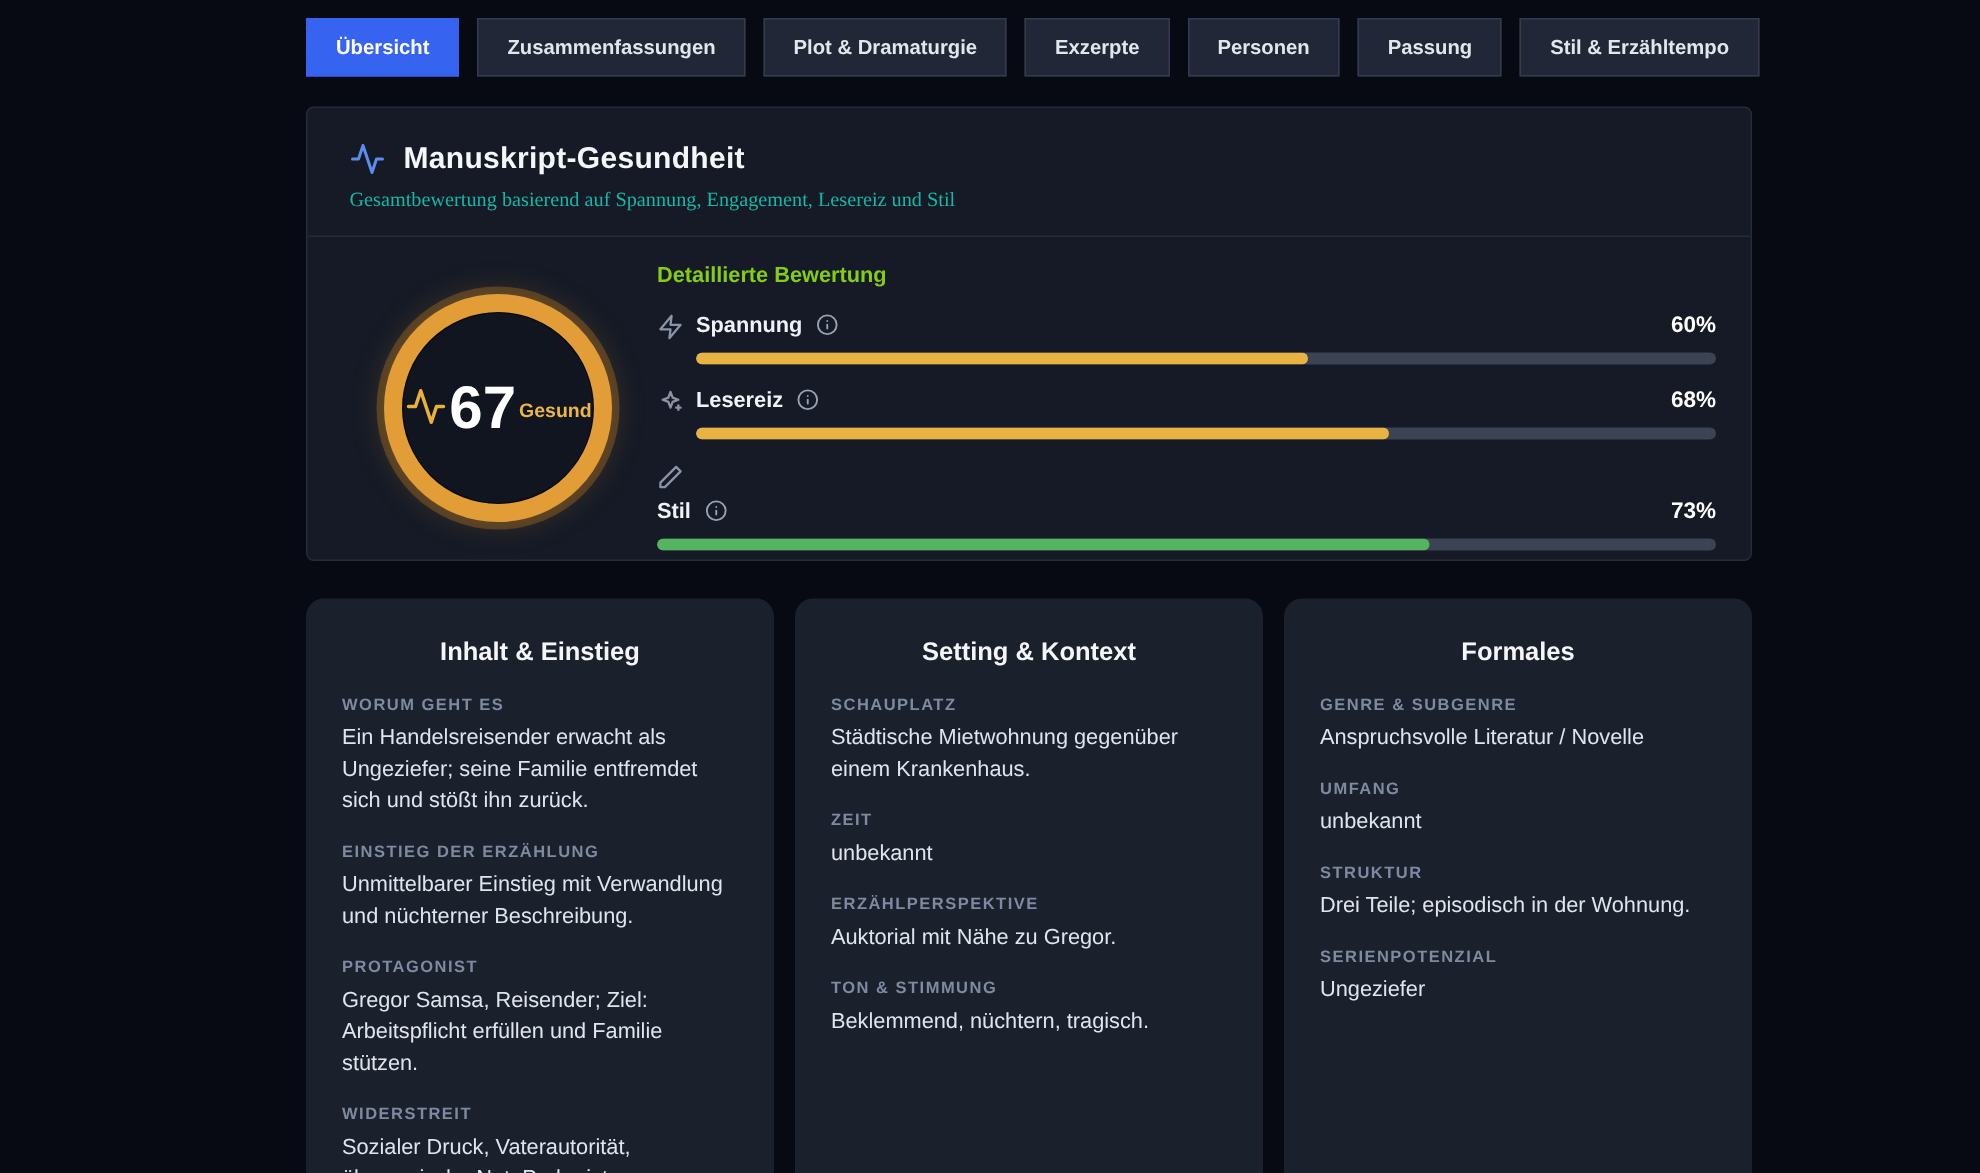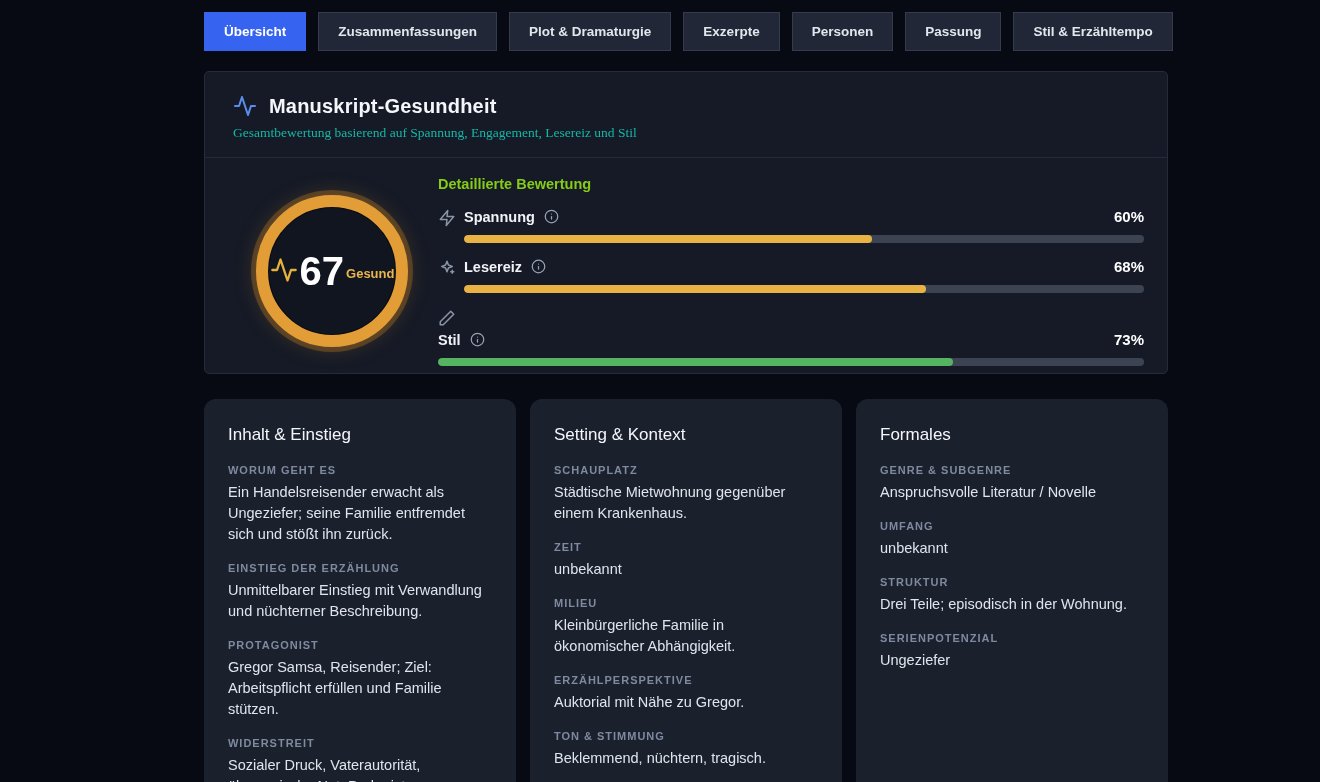--- a/index.html
+++ b/index.html
@@ -79,21 +79,21 @@
   
   .cards-row { display:flex; gap:14px; margin-top:25px; }
   .info-card {
     width:312px; height:430px;
     background:#1b202d;
     border-radius:12px;
     padding:26px 24px;
     overflow:hidden;
     position:relative;
   }
-  .card-title { font-size:17px; font-weight:400; color:#f4f6fa; margin-bottom:19px; }
+  .card-title { font-size:17px; font-weight:700; color:#f4f6fa; margin-bottom:19px;text-align:center; }
   .card-section { margin-bottom:17px; }
   .section-label {
     font-size:11px; font-weight:700; letter-spacing:.09em;
     text-transform:uppercase; color:#7e8a9f; margin-bottom:6px;
   }
   .section-text { font-size:14.5px; line-height:1.45; color:#e0e4ed; }
 </style>
 </head>
 <body>
 
@@ -233,24 +233,20 @@
     <div class="card-sections">
           <div class="card-section">
     <div class="section-label">Schauplatz</div>
     <div class="section-text">Städtische Mietwohnung gegenüber einem Krankenhaus.</div>
   </div>
           <div class="card-section">
     <div class="section-label">Zeit</div>
     <div class="section-text">unbekannt</div>
   </div>
           <div class="card-section">
-    <div class="section-label">Milieu</div>
-    <div class="section-text">Kleinbürgerliche Familie in ökonomischer Abhängigkeit.</div>
-  </div>
-          <div class="card-section">
     <div class="section-label">Erzählperspektive</div>
     <div class="section-text">Auktorial mit Nähe zu Gregor.</div>
   </div>
           <div class="card-section">
     <div class="section-label">Ton &amp; Stimmung</div>
     <div class="section-text">Beklemmend, nüchtern, tragisch.</div>
   </div>
         </div>
   </div>
       <div class="info-card">

